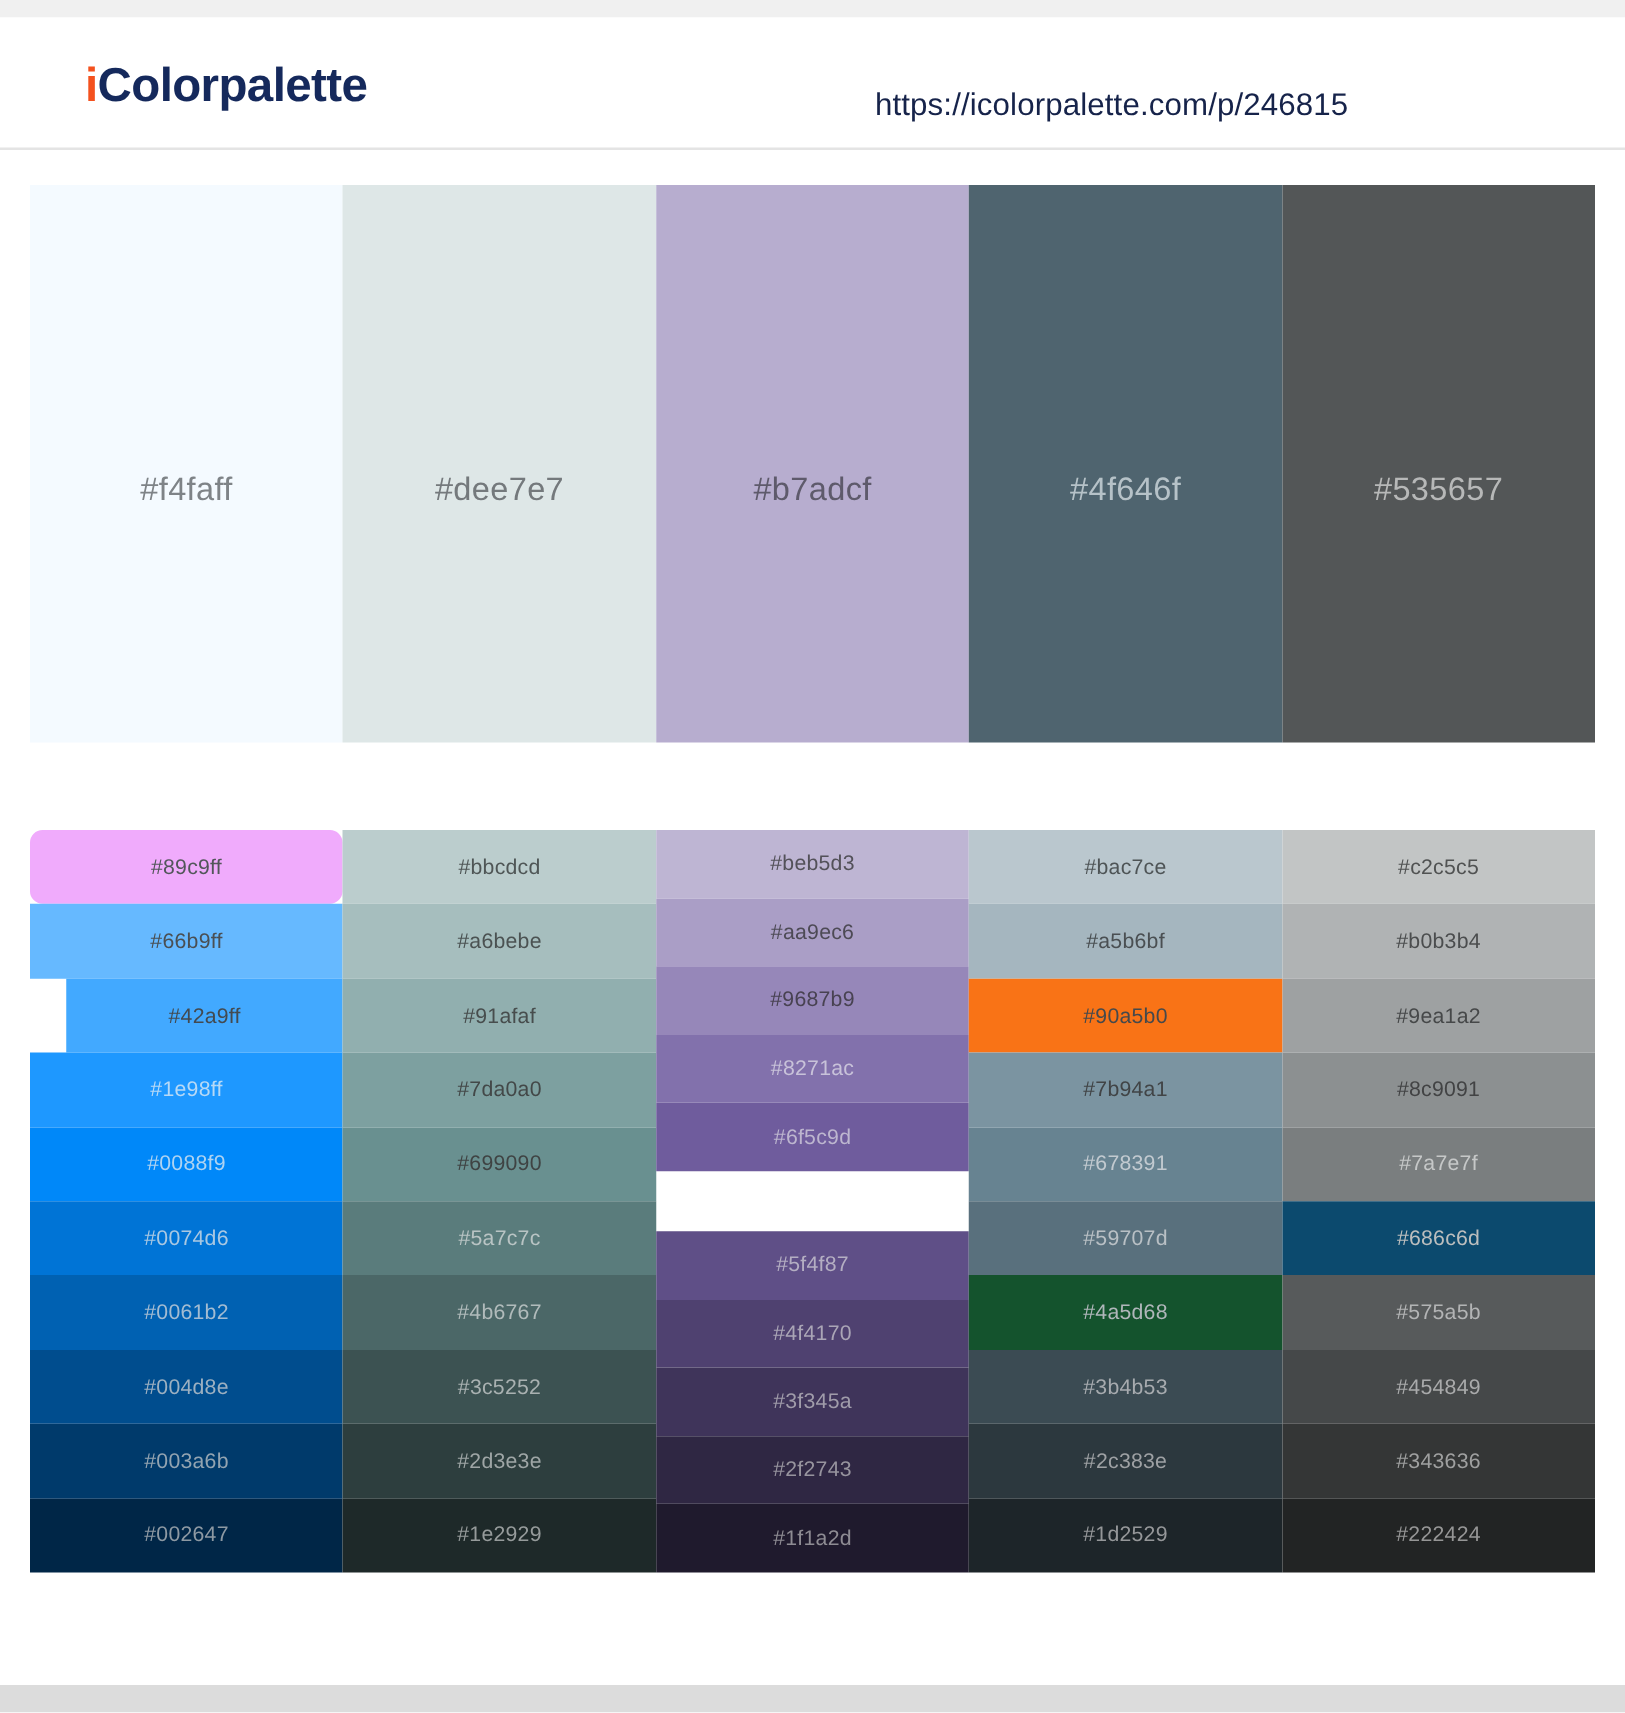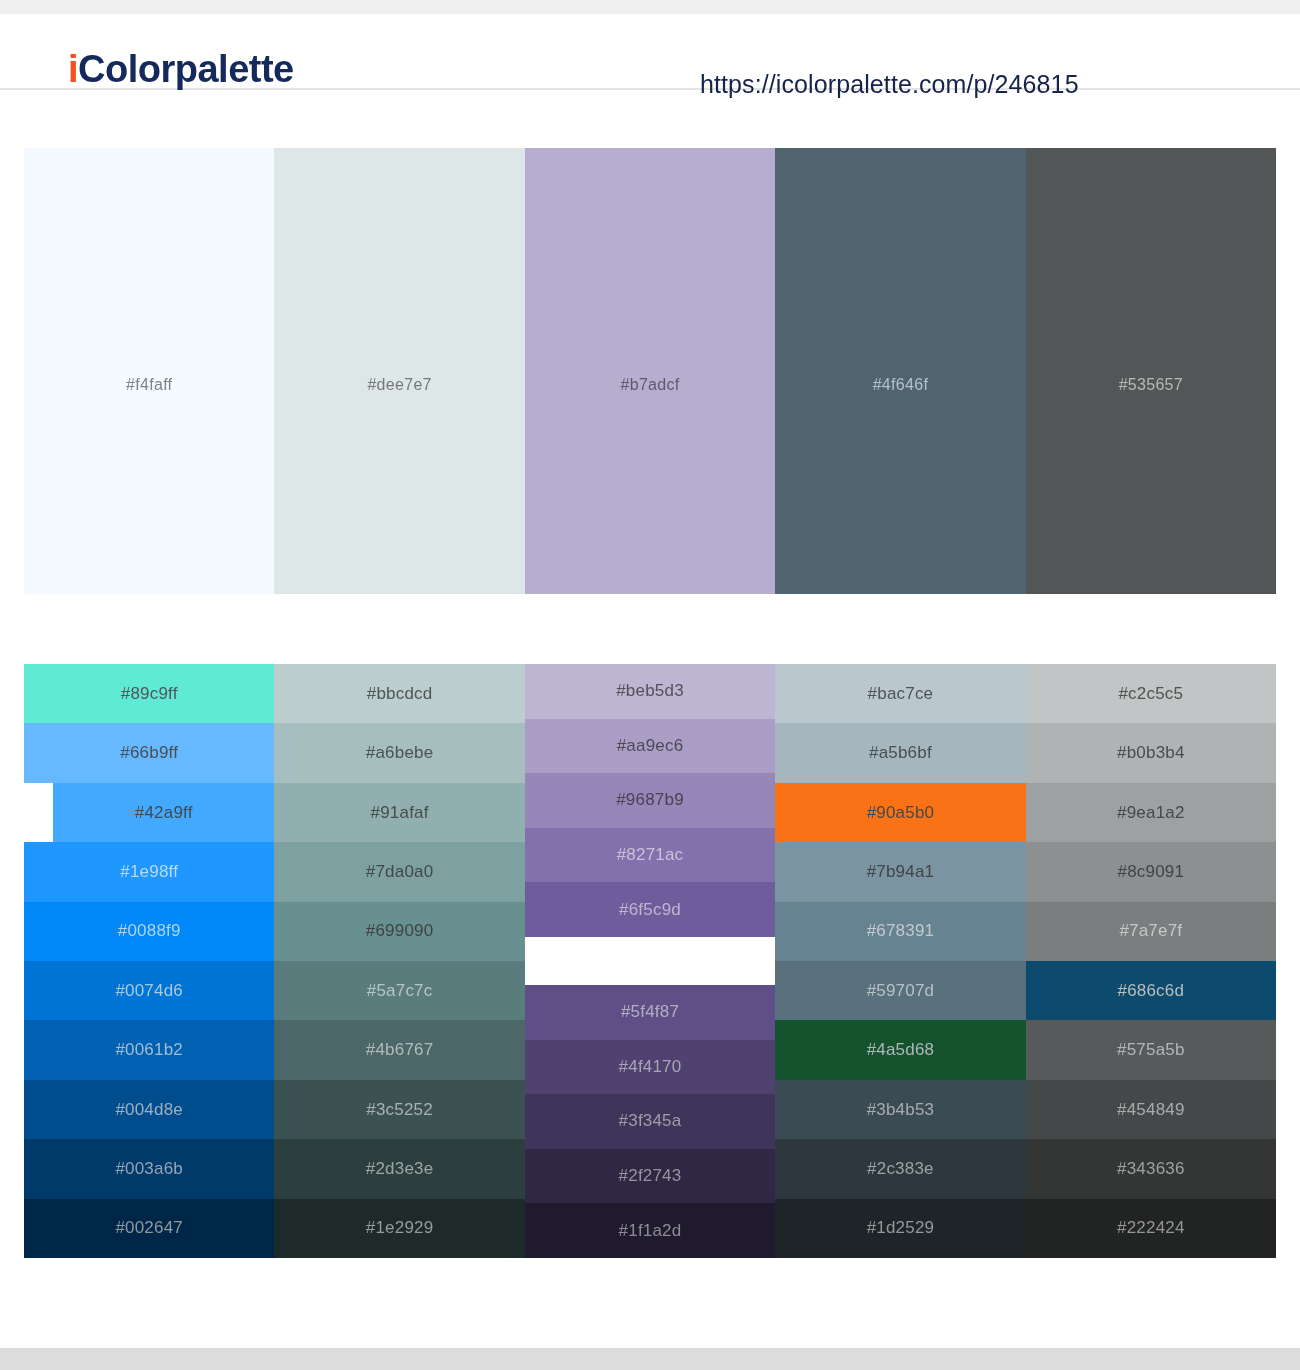--- a/index.html
+++ b/index.html
@@ -24,21 +24,21 @@
     width: 1300px;
     height: 14px;
     background: #f0f0f0;
   }
 
   
   .header {
     position: absolute;
     top: 14px; left: 0;
     width: 1300px;
-    height: 76px;
+    height: 106px;
     background: #ffffff;
     border-bottom: 2px solid #e4e4e4;
     display: flex;
     align-items: center;
   }
   .logo {
     position: absolute;
     left: 68px;
     top: 36px;
     font-size: 38px;
@@ -72,21 +72,21 @@
   .swatch {
     flex: 1 1 0;
     position: relative;
   }
   .swatch-label {
     position: absolute;
     left: 0;
     right: 0;
     top: 228px;
     text-align: center;
-    font-size: 16px;
+    font-size: 26px;
     letter-spacing: 0.3px;
   }
 
   
   .grid {
     position: absolute;
     left: 24px;
     top: 664px;
     width: 1252px;
     height: 594px;
@@ -143,21 +143,21 @@
       <div class="swatch" style="background: rgb(79, 100, 111);">
         <div class="swatch-label" style="color: rgb(182, 194, 200);">#4f646f</div>
       </div>
       <div class="swatch" style="background: rgb(83, 86, 87);">
         <div class="swatch-label" style="color: rgb(183, 184, 184);">#535657</div>
       </div>
     </div>
 
   <div class="grid">
       <div class="grid-col">
-        <div class="grid-cell" style="background: #5eead4; color: rgb(82, 86, 90);">#89c9ff</div>
+        <div class="grid-cell" style="background: #f0abfc; color: rgb(82, 86, 90); border-radius: 10px;">#89c9ff</div>
         <div class="grid-cell" style="background: rgb(102, 185, 255); color: rgb(74, 79, 83);">#66b9ff</div>
         <div class="grid-cell" style="background: rgb(66, 169, 255); color: rgb(67, 74, 80); margin-left: 29px;">#42a9ff</div>
         <div class="grid-cell" style="background: rgb(30, 152, 255); color: rgb(183, 217, 246);">#1e98ff</div>
         <div class="grid-cell" style="background: rgb(0, 136, 249); color: rgb(174, 211, 242);">#0088f9</div>
         <div class="grid-cell" style="background: rgb(0, 116, 214); color: rgb(169, 200, 226);">#0074d6</div>
         <div class="grid-cell" style="background: rgb(0, 97, 178); color: rgb(163, 188, 210);">#0061b2</div>
         <div class="grid-cell" style="background: rgb(0, 77, 142); color: rgb(156, 176, 193);">#004d8e</div>
         <div class="grid-cell" style="background: rgb(0, 58, 107); color: rgb(147, 164, 177);">#003a6b</div>
         <div class="grid-cell" style="background: rgb(0, 38, 71); color: rgb(141, 153, 163);">#002647</div>
       </div>

